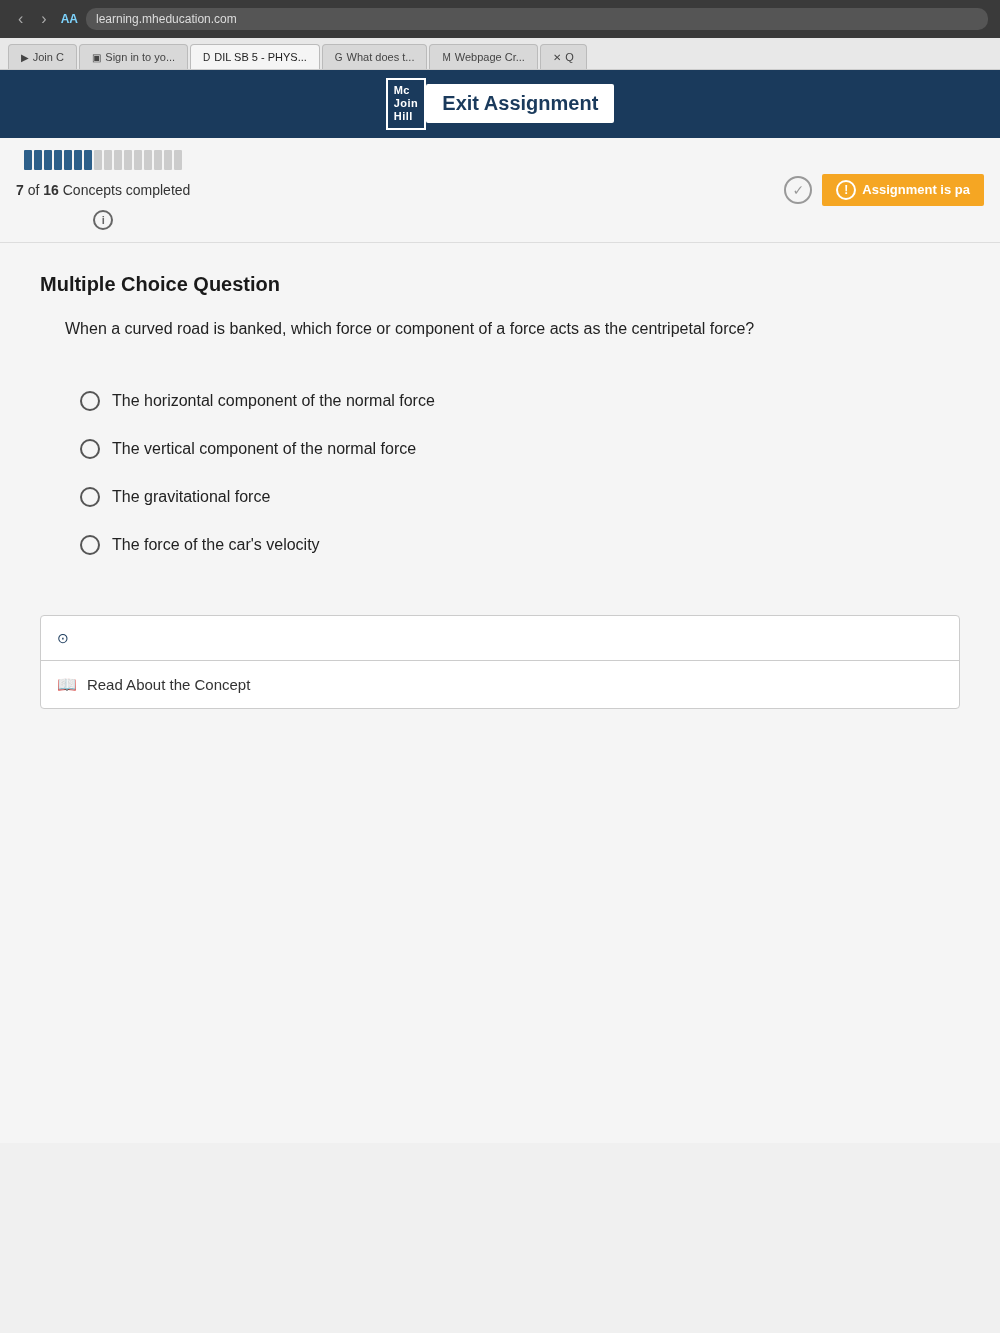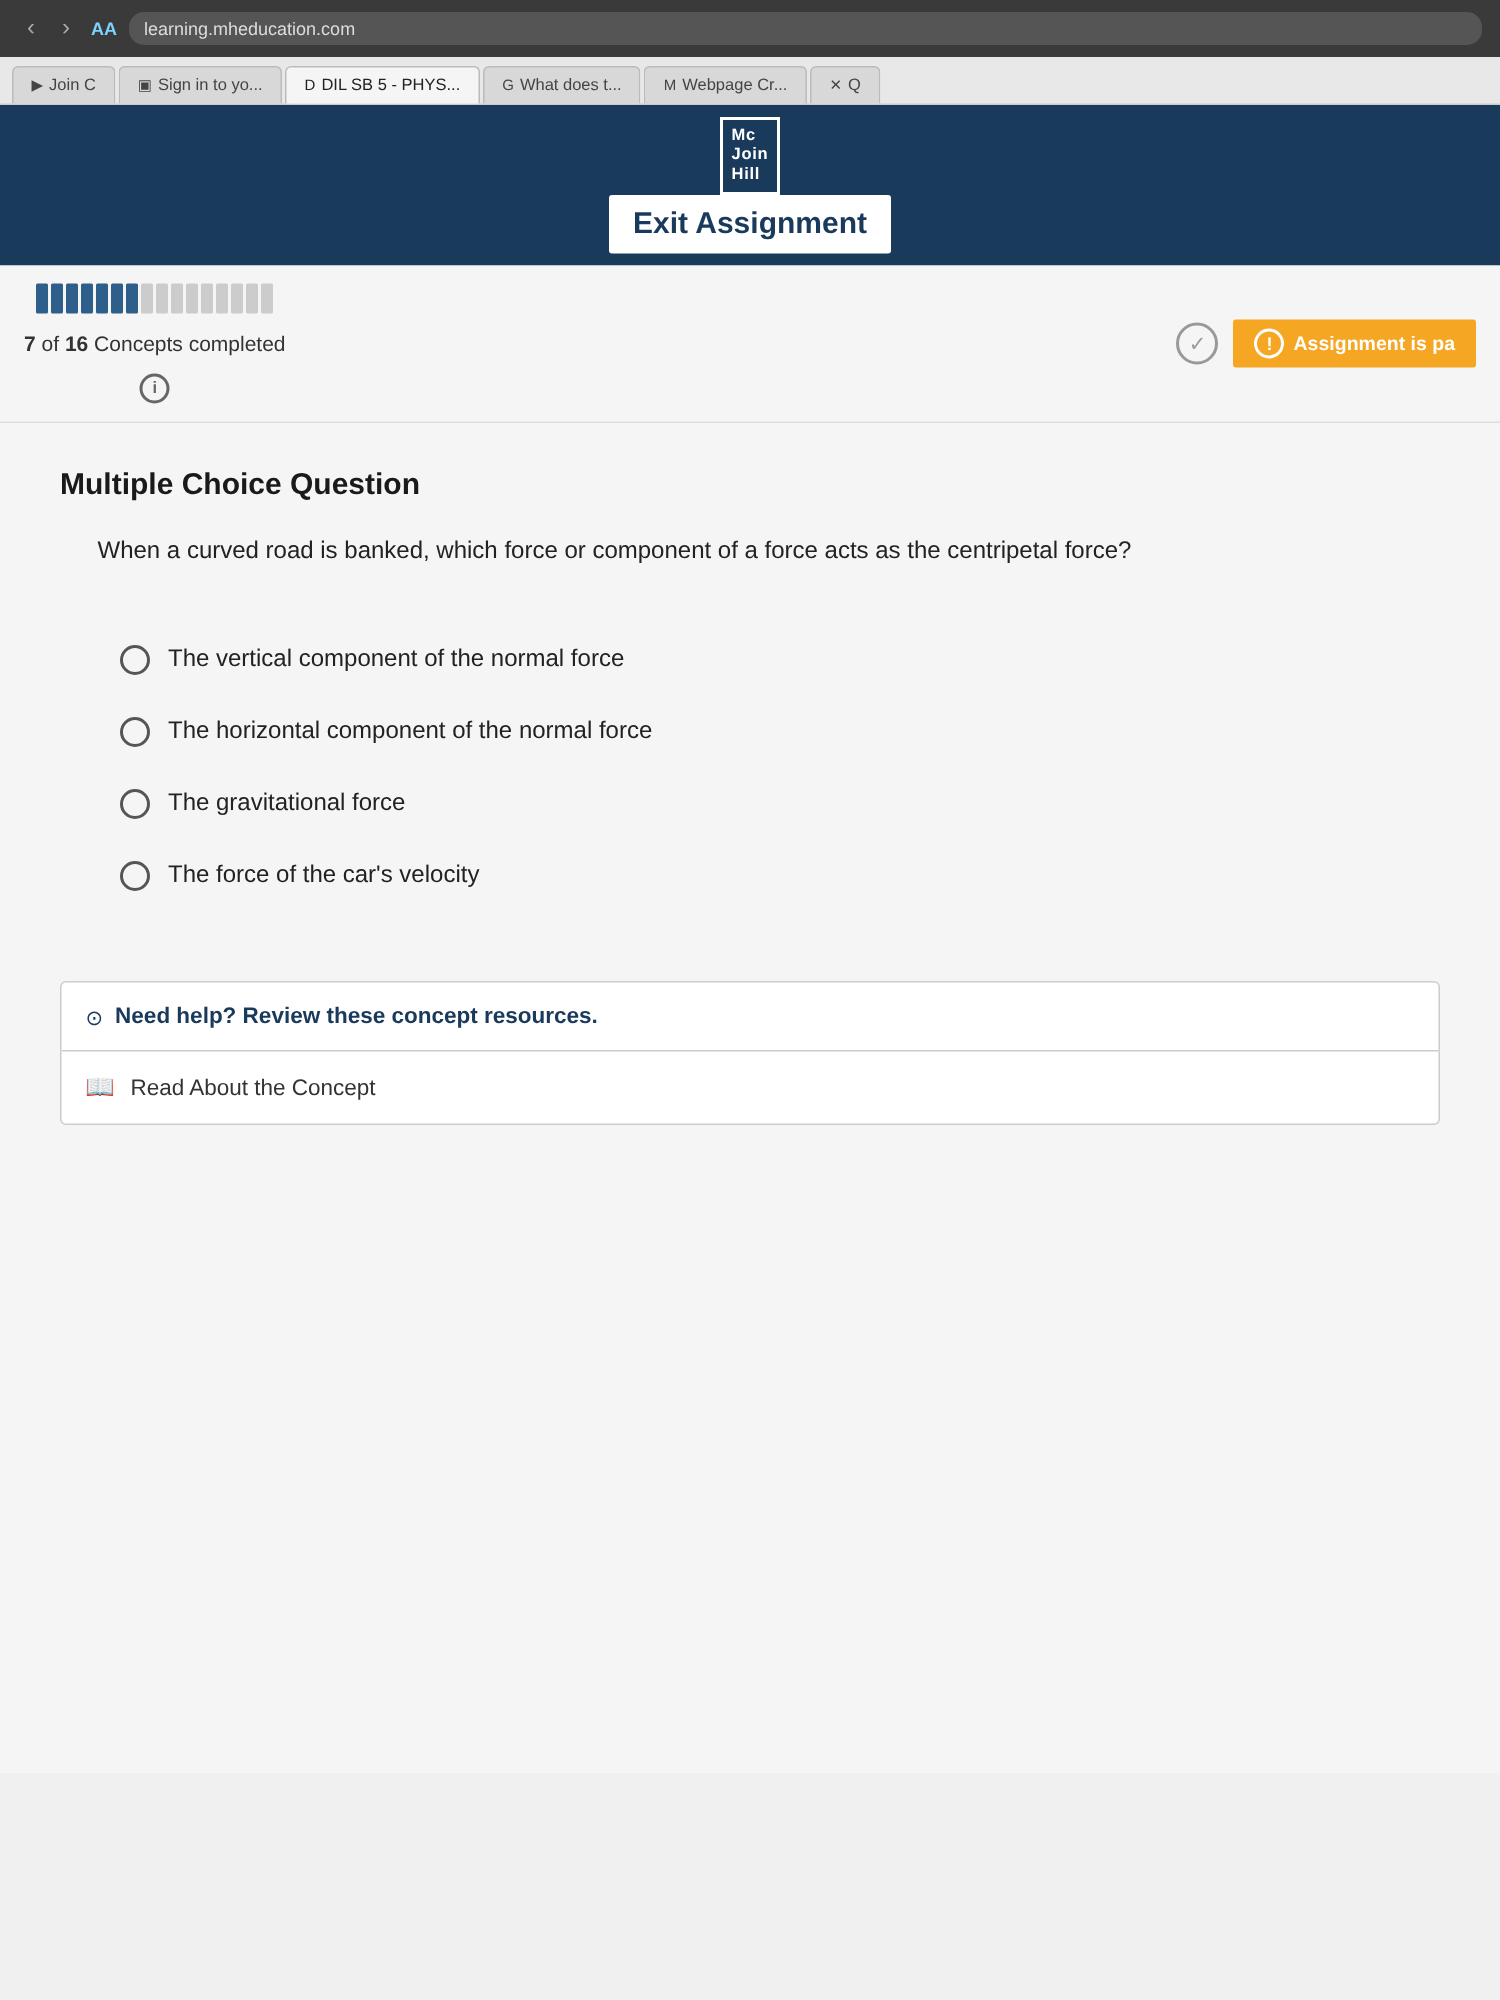--- a/index.html
+++ b/index.html
@@ -12,21 +12,21 @@
     .address-bar { background: #555; border-radius: 10px; flex: 1; padding: 4px 10px; color: #ddd; font-size: 12px; }
     .aa-label { color: #7dd3fc; font-size: 12px; font-weight: bold; }
 
     
     .browser-tabs { background: #e8e8e8; display: flex; align-items: center; padding: 6px 8px 0; gap: 2px; border-bottom: 1px solid #ccc; }
     .tab { padding: 6px 12px; font-size: 11px; color: #444; border-radius: 4px 4px 0 0; cursor: pointer; display: flex; align-items: center; gap: 4px; background: #d8d8d8; border: 1px solid #bbb; border-bottom: none; white-space: nowrap; max-width: 160px; overflow: hidden; text-overflow: ellipsis; }
     .tab.active { background: #f5f5f5; color: #222; font-weight: 500; }
     .tab-icon { font-size: 10px; }
 
     
-    .app-header { background: #1a3a5c; display: flex; align-items: center; justify-content: center; padding: 8px 16px; flex-direction: column; }
+    .app-header { background: #1a3a5c; display: flex; align-items: center; justify-content: center; padding: 8px 16px; }
     .logo { background: #1a3a5c; border: 2px solid white; padding: 4px 6px; color: white; font-size: 11px; font-weight: bold; line-height: 1.2; letter-spacing: 0.5px; }
     .exit-btn { background: white; color: #1a3a5c; border: none; padding: 8px 16px; font-size: 20px; font-weight: 600; cursor: pointer; border-radius: 2px; }
 
     
     .progress-area { background: #f5f5f5; padding: 12px 16px; display: flex; align-items: center; justify-content: space-between; border-bottom: 1px solid #ddd; }
     .progress-left { display: flex; align-items: center; gap: 12px; flex-direction: column; }
     .progress-bar-container { display: flex; align-items: center; gap: 2px; }
     .progress-segment { width: 8px; height: 20px; background: #ccc; border-radius: 1px; }
     .progress-segment.filled { background: #2d5f8a; }
     .progress-text { font-size: 14px; color: #333; }
@@ -146,46 +146,45 @@
 
 <div class="main-content">
   <div class="question-type">Multiple Choice Question</div>
   <div class="question-text">When a curved road is banked, which force or component of a force acts as the centripetal force?</div>
 
   <div class="choices">
     <div class="choice">
       <div class="radio-outer">
         <div class="radio-inner"></div>
       </div>
-      <span class="choice-text">The vertical component of the normal force</span>
+      <span class="choice-text">The horizontal component of the normal force</span>
     </div>
     <div class="choice">
       <div class="radio-outer">
         <div class="radio-inner"></div>
       </div>
-      <span class="choice-text">The horizontal component of the normal force</span>
+      <span class="choice-text">The vertical component of the normal force</span>
     </div>
     <div class="choice">
       <div class="radio-outer">
         <div class="radio-inner"></div>
       </div>
       <span class="choice-text">The gravitational force</span>
     </div>
     <div class="choice">
       <div class="radio-outer">
         <div class="radio-inner"></div>
       </div>
       <span class="choice-text">The force of the car's velocity</span>
     </div>
   </div>
 
   <div class="help-section">
     <div class="help-header">
       <span class="help-chevron">⊙</span>
-      <span class="help-title">Need help? Review these concept resources.</span>
     </div>
     <hr class="help-divider">
     <div class="read-concept">
       <span class="book-icon">📖</span>
       <span class="read-text">Read About the Concept</span>
     </div>
   </div>
 </div>
 
 </body></html>

